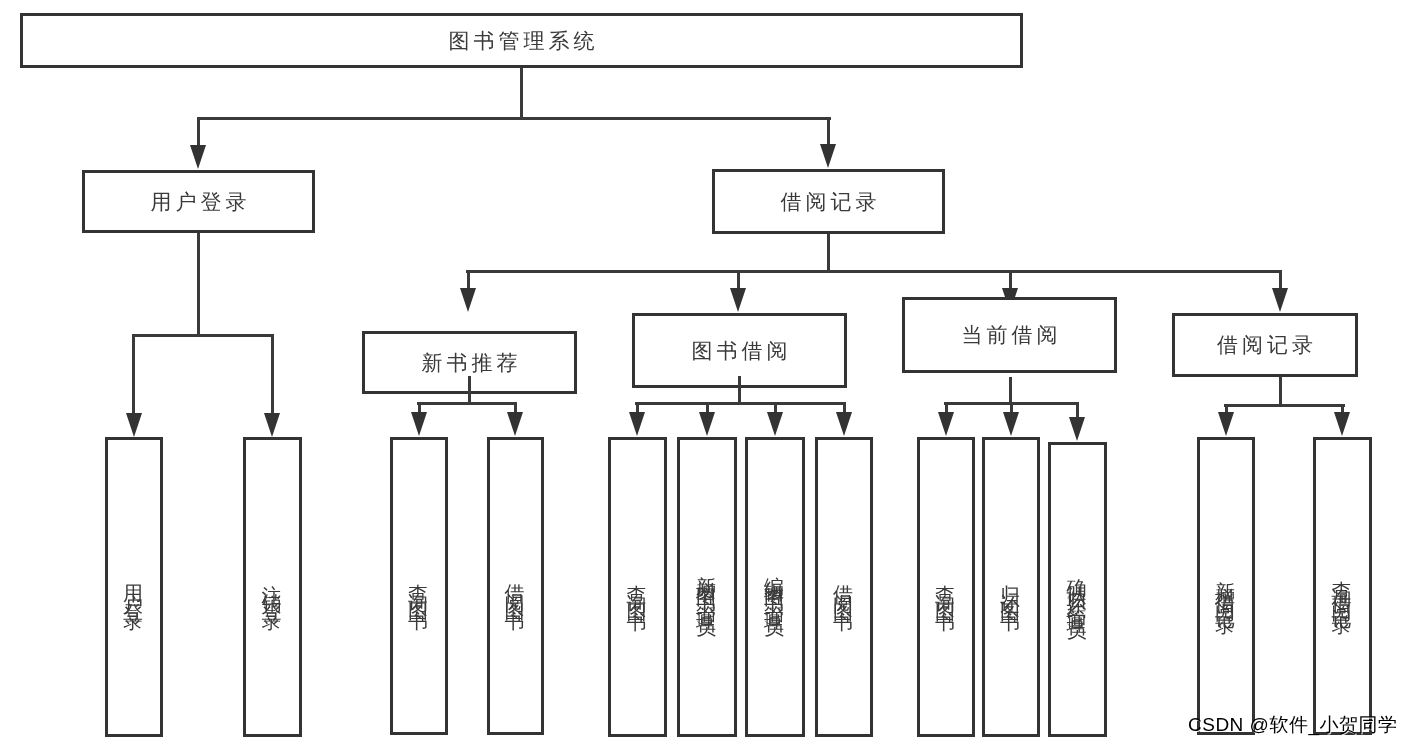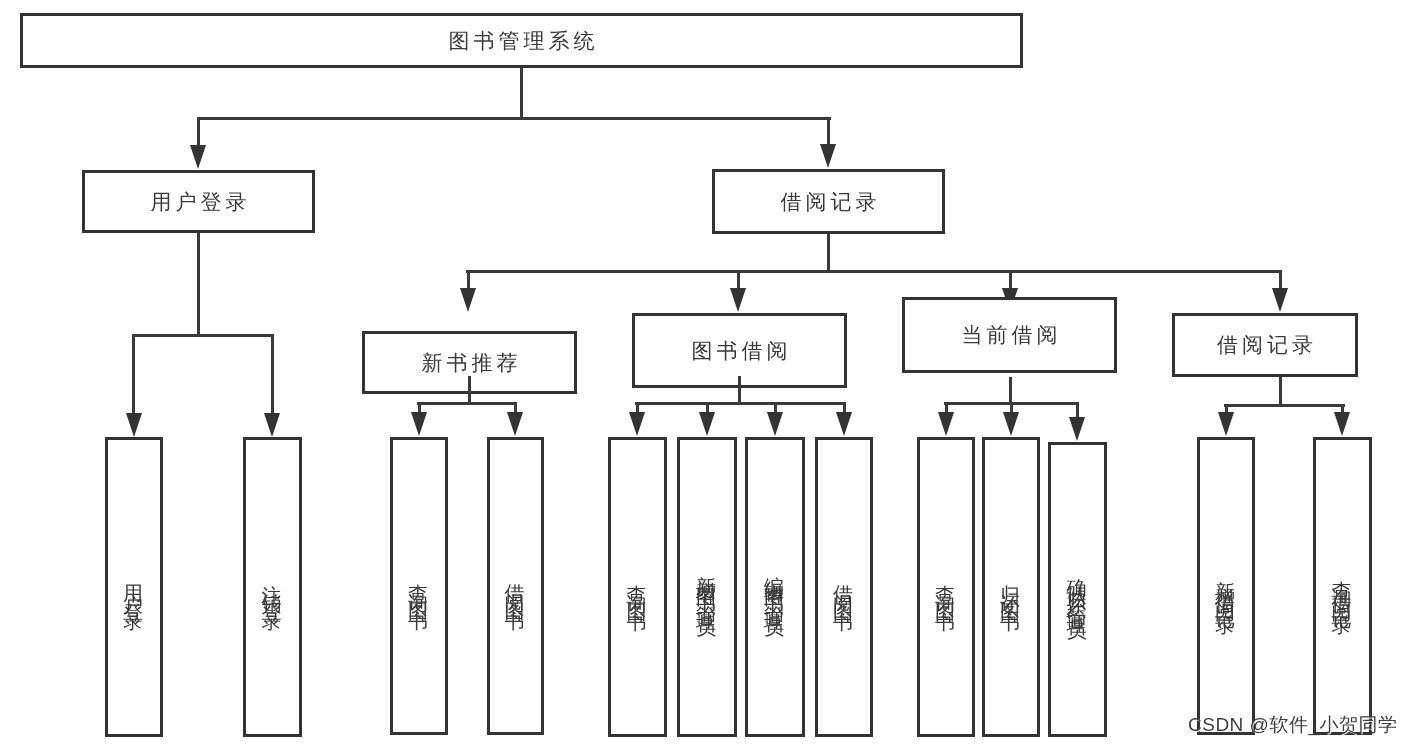--- a/index.html
+++ b/index.html
@@ -19,21 +19,21 @@
     writing-mode:vertical-rl;text-orientation:mixed;
     font-size:20px;letter-spacing:9px;text-indent:0;
   }
   .vl{position:absolute;width:3px;background:#3a3a3a;}
   .hl{position:absolute;height:3px;background:#3a3a3a;}
   .ar{position:absolute;width:0;height:0;
       border-left:8px solid transparent;border-right:8px solid transparent;
       border-top:24px solid #333333;}
   .watermark{
     position:absolute;left:1188px;top:712px;z-index:6;
-    font-size:19px;letter-spacing:0.5px;color:#404040;white-space:nowrap;
+    font-size:19px;letter-spacing:0.5px;color:#000000;white-space:nowrap;
     text-shadow:1px 1px 0 rgba(255,255,255,0.85);
   }
 </style>
 </head>
 <body>
 
 <div class="canvas">
 
   <div class="node" style="left:20px;top:13px;width:1003px;height:55px">
     <span class="lbl">图书管理系统</span>

